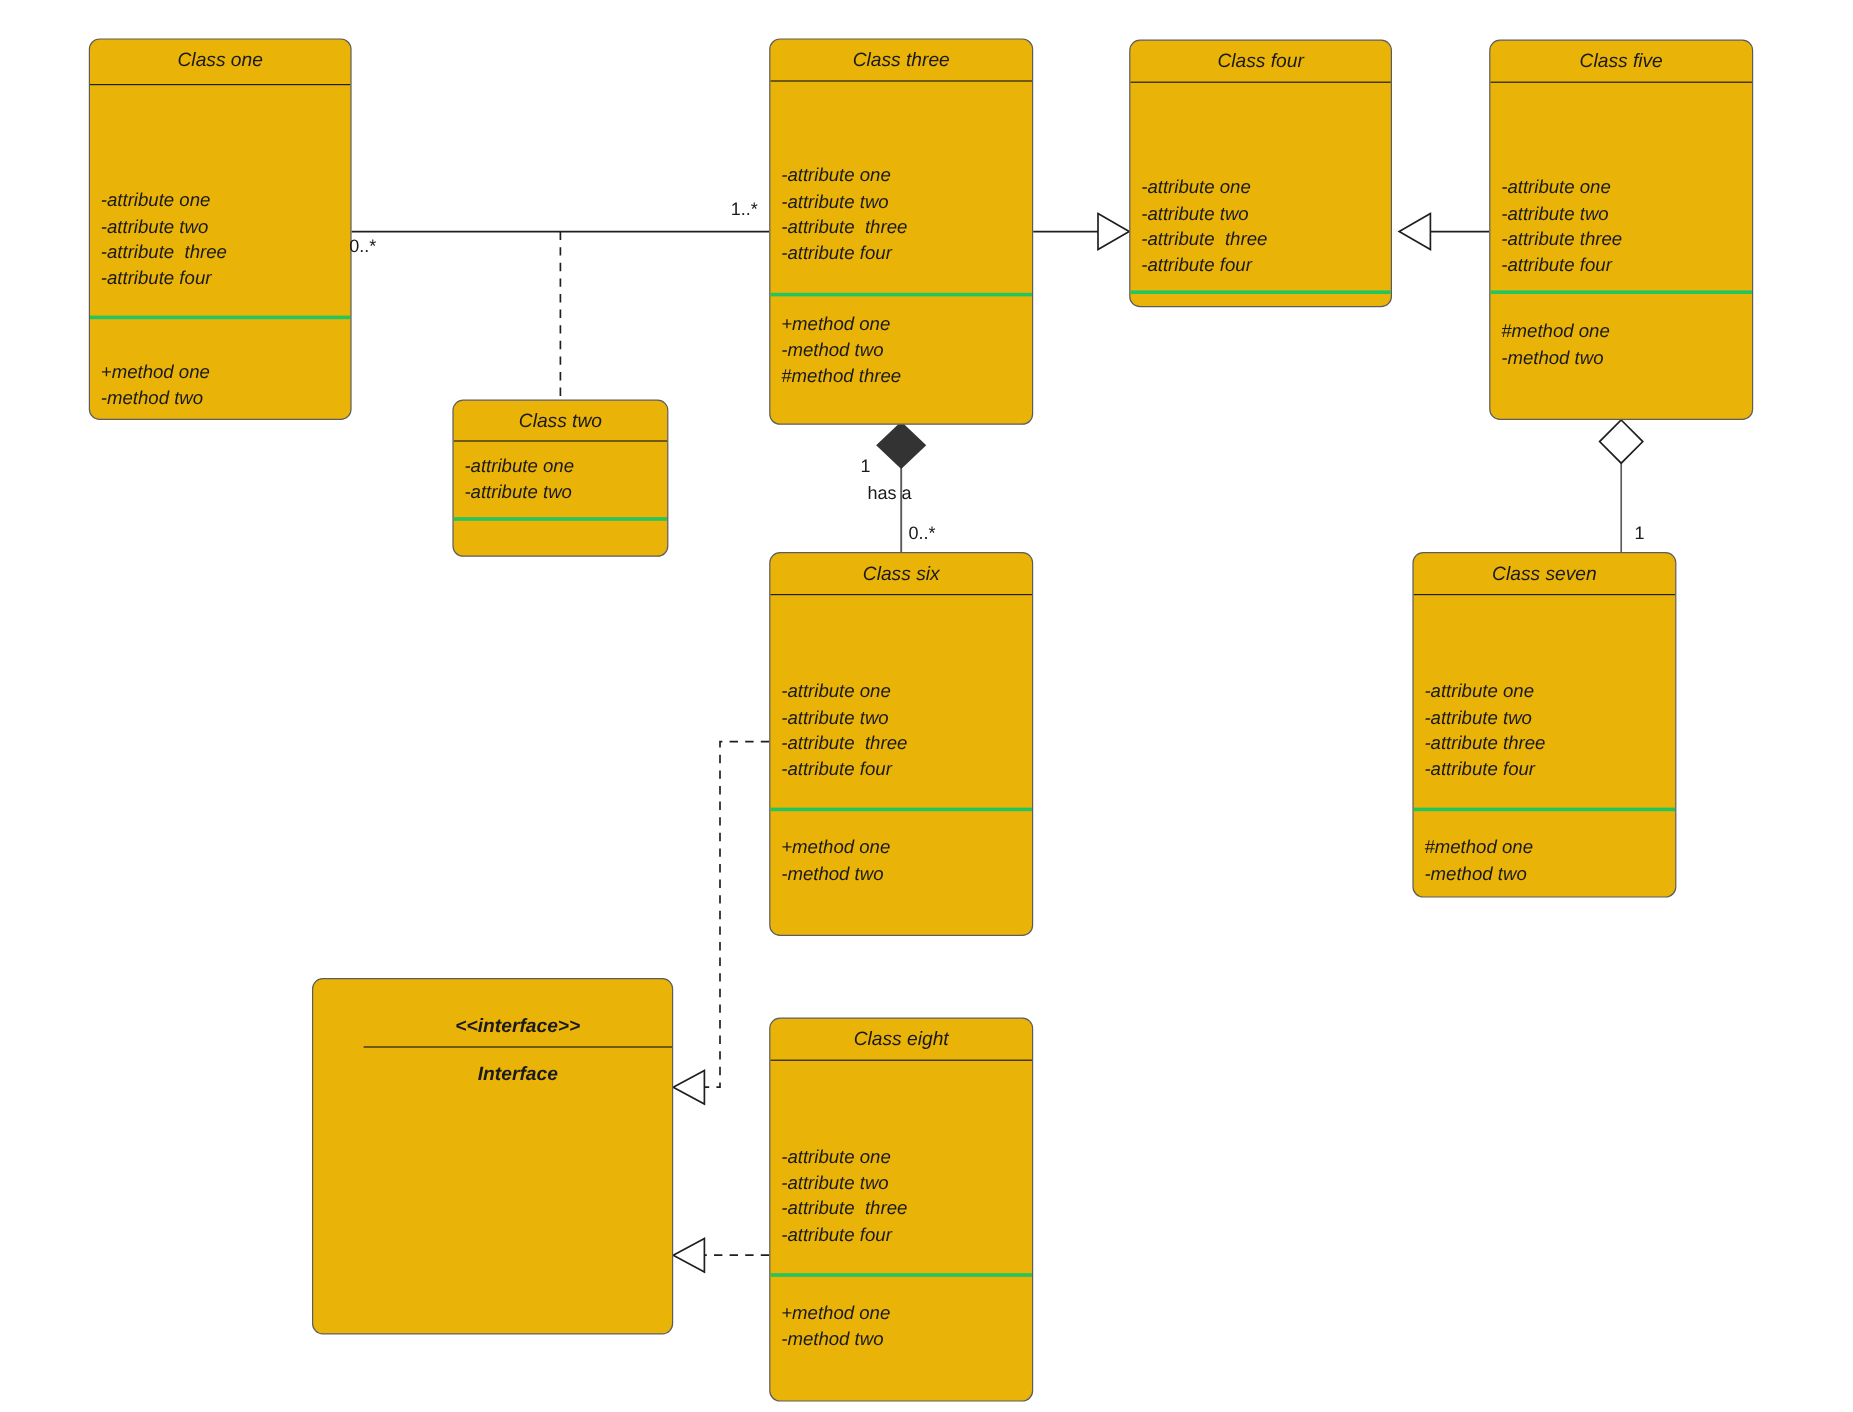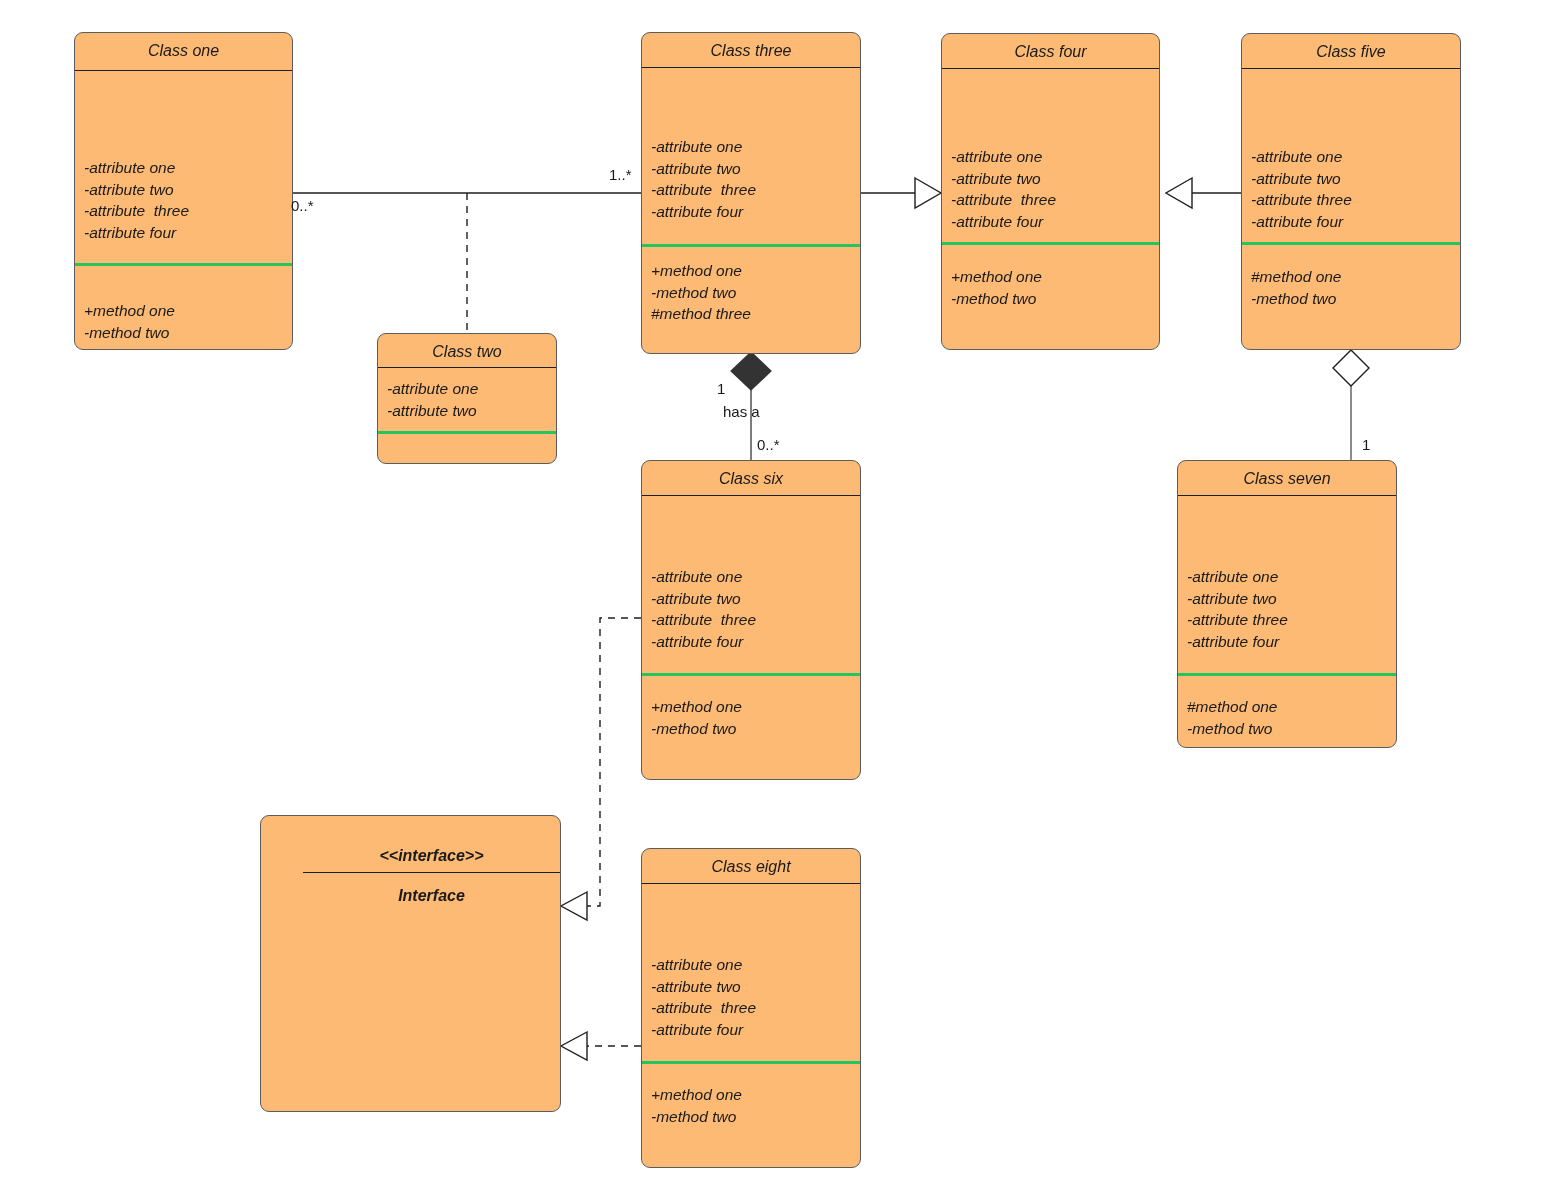--- a/index.html
+++ b/index.html
@@ -24,21 +24,21 @@
     top: 0;
     width: 1544px;
     height: 1177px;
     pointer-events: none;
   }
   .uml-box {
     position: absolute;
     box-sizing: border-box;
     border: 1px solid #5c5c5c;
     border-radius: 9px;
-    background: #fdba74;
+    background: #eab308;
     overflow: hidden;
   }
   .uml-header {
     box-sizing: border-box;
     width: 100%;
     border-bottom: 1px solid #1f1f1f;
     text-align: center;
     font-style: italic;
     font-size: 16px;
     color: #1a1a1a;
@@ -129,21 +129,21 @@
   <div class="uml-box" style="left:641px; top:32px; width:220px; height:322px;">
     <div class="uml-header" style="height:35px;">Class three</div>
     <div class="uml-compartment" style="height:176px;">
       <div class="uml-list" style="top:68px;"><div>-attribute one</div><div>-attribute two</div><div>-attribute  three</div><div>-attribute four</div></div>
     </div>
     <div class="uml-compartment divider" style="height:111px;">
       <div class="uml-list" style="top:13px;"><div>+method one</div><div>-method two</div><div>#method three</div></div>
     </div>
   </div>
 
-  <div class="uml-box" style="left:941px; top:33px; width:219px; height:317px;">
+  <div class="uml-box" style="left:941px; top:33px; width:219px; height:223px;">
     <div class="uml-header" style="height:35px;">Class four</div>
     <div class="uml-compartment" style="height:173px;">
       <div class="uml-list" style="top:77px;"><div>-attribute one</div><div>-attribute two</div><div>-attribute  three</div><div>-attribute four</div></div>
     </div>
     <div class="uml-compartment divider" style="height:109px;">
       <div class="uml-list" style="top:21px;"><div>+method one</div><div>-method two</div></div>
     </div>
   </div>
 
   <div class="uml-box" style="left:1241px; top:33px; width:220px; height:317px;">

